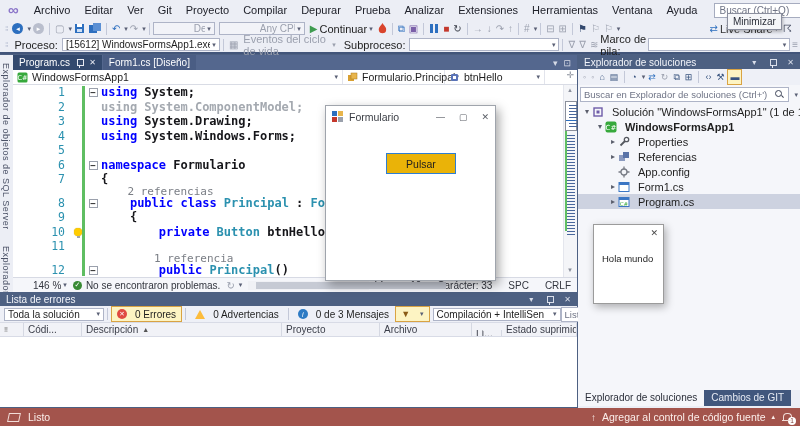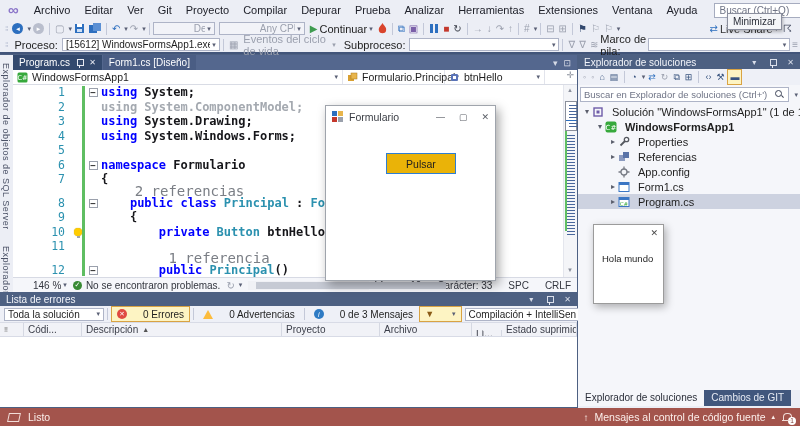--- a/index.html
+++ b/index.html
@@ -56,21 +56,21 @@
   .icon12{width:11px;height:11px;margin-right:4px;flex:0 0 auto;}
   #codearea{left:0;top:30px;width:550px;height:192px;background:#FFF;overflow:hidden;}
   .changebar{position:absolute;left:69px;top:1px;width:3px;height:190px;background:#5FBE62;}
   .crow{display:flex;height:14.5px;line-height:14.5px;font-family:"DejaVu Sans Mono",monospace;font-size:12px;font-weight:600;}
   .crow .ln{width:52px;text-align:right;color:#2B91AF;font-weight:400;font-size:11.5px;flex:0 0 auto;}
   .crow .bulbcol{width:20px;flex:0 0 auto;position:relative;}
   .crow .foldcol{width:16px;flex:0 0 auto;text-align:center;}
   .foldbox{display:inline-block;width:9px;height:9px;border:1px solid #9AA0AC;color:#333;font-size:8px;line-height:8px;
            text-align:center;background:#FFF;vertical-align:middle;box-sizing:border-box;}
   .crow pre{margin:0;white-space:pre;}
-  .lensrow{height:9px;line-height:9px;font-family:"DejaVu Sans Mono",monospace;font-size:14px;color:#7A7E85;display:flex;}
+  .lensrow{height:9px;line-height:9px;font-family:"DejaVu Sans Mono",monospace;font-size:11px;color:#7A7E85;display:flex;}
   .lensrow .pad{width:88px;flex:0 0 auto;}
   .kw{color:#0000FF;} .ty{color:#2B91AF;} .pl{color:#16161A;} .dim{color:#A4A9B0;}
   .bulb{position:absolute;right:3px;top:3px;width:8px;height:8px;border-radius:50%;background:#FFCC00;box-shadow:0 0 1px #B8960A;}
   .bulb::after{content:"";position:absolute;left:2.5px;top:8px;width:3px;height:2px;background:#A0A4AE;}
   
   #minimap{left:550px;top:30px;width:14px;height:192px;background:#F4F5F8;border-left:1px solid #E4E6ED;box-sizing:border-box;}
   #mm-view{position:absolute;left:1px;top:16px;width:12px;height:30px;border:1px solid #8A8F9B;background:#FFF;box-sizing:border-box;}
   .mm-lines{position:absolute;left:3px;width:8px;background:repeating-linear-gradient(#49679C 0 1px,transparent 1px 3px);}
   .mm-green{position:absolute;left:1px;top:16px;width:2px;height:130px;background:#5FBE62;}
   .mm-arrow{position:absolute;left:3px;font-size:6px;color:#8A8F9B;}
@@ -80,21 +80,21 @@
   .okcirc{width:9px;height:9px;border-radius:50%;background:#388A34;color:#FFF;font-size:7px;display:inline-flex;
           align-items:center;justify-content:center;margin:0 4px 0 6px;}
   .hscroll{flex:1;height:9px;background:#F0F1F5;margin:0 6px;position:relative;}
   .hthumb{position:absolute;left:8px;top:1px;width:190px;height:7px;background:#C6CAD4;}
   .stat-item{margin-right:16px;white-space:nowrap;}
   
   #errorlist{left:0;top:292px;width:577px;height:115px;background:#FFF;}
   .panel-title{height:14px;background:#4D6082;color:#F2F4FA;font-size:10px;display:flex;align-items:center;padding:0 6px;}
   .pt-icons{margin-left:auto;display:flex;gap:7px;align-items:center;color:#D9DEEA;font-size:8px;}
   #el-toolbar{height:17px;background:#EEF0F7;display:flex;align-items:center;padding:0 4px;border-bottom:1px solid #D8DBE6;box-sizing:border-box;}
-  .el-toggle{display:flex;align-items:center;gap:16px;padding:0 5px;height:14px;border:1px solid transparent;font-size:10px;white-space:nowrap;}
+  .el-toggle{display:flex;align-items:center;gap:8px;padding:0 5px;height:14px;border:1px solid transparent;font-size:10px;white-space:nowrap;}
   .el-toggle.on{background:#FDF4C3;border-color:#D9A343;}
   .errdot{width:10px;height:10px;border-radius:50%;background:#E04A41;color:#FFF;font-size:6.5px;display:inline-flex;align-items:center;justify-content:center;}
   .warntri{width:0;height:0;border-left:5px solid transparent;border-right:5px solid transparent;border-bottom:9px solid #FCBC3D;position:relative;}
   .infodot{width:10px;height:10px;border-radius:50%;background:#2E7BC4;color:#FFF;font-size:7px;font-style:italic;display:inline-flex;align-items:center;justify-content:center;}
   .funnel{color:#8A5B16;font-size:9px;}
   #el-search{width:112px;height:13px;border:1px solid #AEB4C7;background:#FFF;font-size:9.5px;padding:0 3px;margin-left:auto;color:#444;font-family:"Liberation Sans",sans-serif;}
   #el-search::placeholder{color:#6F7486;}
   #el-header{height:14px;background:#F1F2F7;border-bottom:1px solid #D8DBE6;display:flex;font-size:10px;color:#3B3E49;box-sizing:border-box;}
   .eh-cell{border-right:1px solid #D5D8E2;padding:0 4px;display:flex;align-items:center;box-sizing:border-box;overflow:hidden;white-space:nowrap;}
   
@@ -151,22 +151,22 @@
     <span id="menubar" class="flex">
         <span class="menu-item">Archivo</span>
         <span class="menu-item">Editar</span>
         <span class="menu-item">Ver</span>
         <span class="menu-item">Git</span>
         <span class="menu-item">Proyecto</span>
         <span class="menu-item">Compilar</span>
         <span class="menu-item">Depurar</span>
         <span class="menu-item">Prueba</span>
         <span class="menu-item">Analizar</span>
+        <span class="menu-item">Extensiones</span>
         <span class="menu-item">Herramientas</span>
-        <span class="menu-item">Extensiones</span>
         <span class="menu-item">Ventana</span>
         <span class="menu-item">Ayuda</span>
       </span>
     <input id="qsearch" placeholder="Buscar (Ctrl+Q)" style="">
     <span class="mag"></span>
 
   </div>
   <div id="tooltip" class="abs">Minimizar</div>
 
   <div id="toolbar" class="abs">
@@ -600,21 +600,21 @@
   <div id="se-bottomtabs" class="abs">
       <span class="btab active">Explorador de soluciones</span>
       <span class="btab inactive">Cambios de GIT</span>
     </div>
 
   <div id="statusbar" class="abs">
     <span class="sb-icon"></span>
     <span>Listo</span>
     <span id="sb-right">
       <span style="font-size:10px">↑</span>
-      <span>Mensajes al control de código fuente</span>
+      <span>Agregar al control de código fuente</span>
       <span style="font-size:7px">▴</span>
       <span class="bell">
         <span class="badge">1</span>
       </span>
     </span>
   </div>
 
   <div id="formwin" class="abs">
     <div id="formwin-title">
       <svg width="12" height="12" viewBox="0 0 12 12" style="margin-right:5px">

